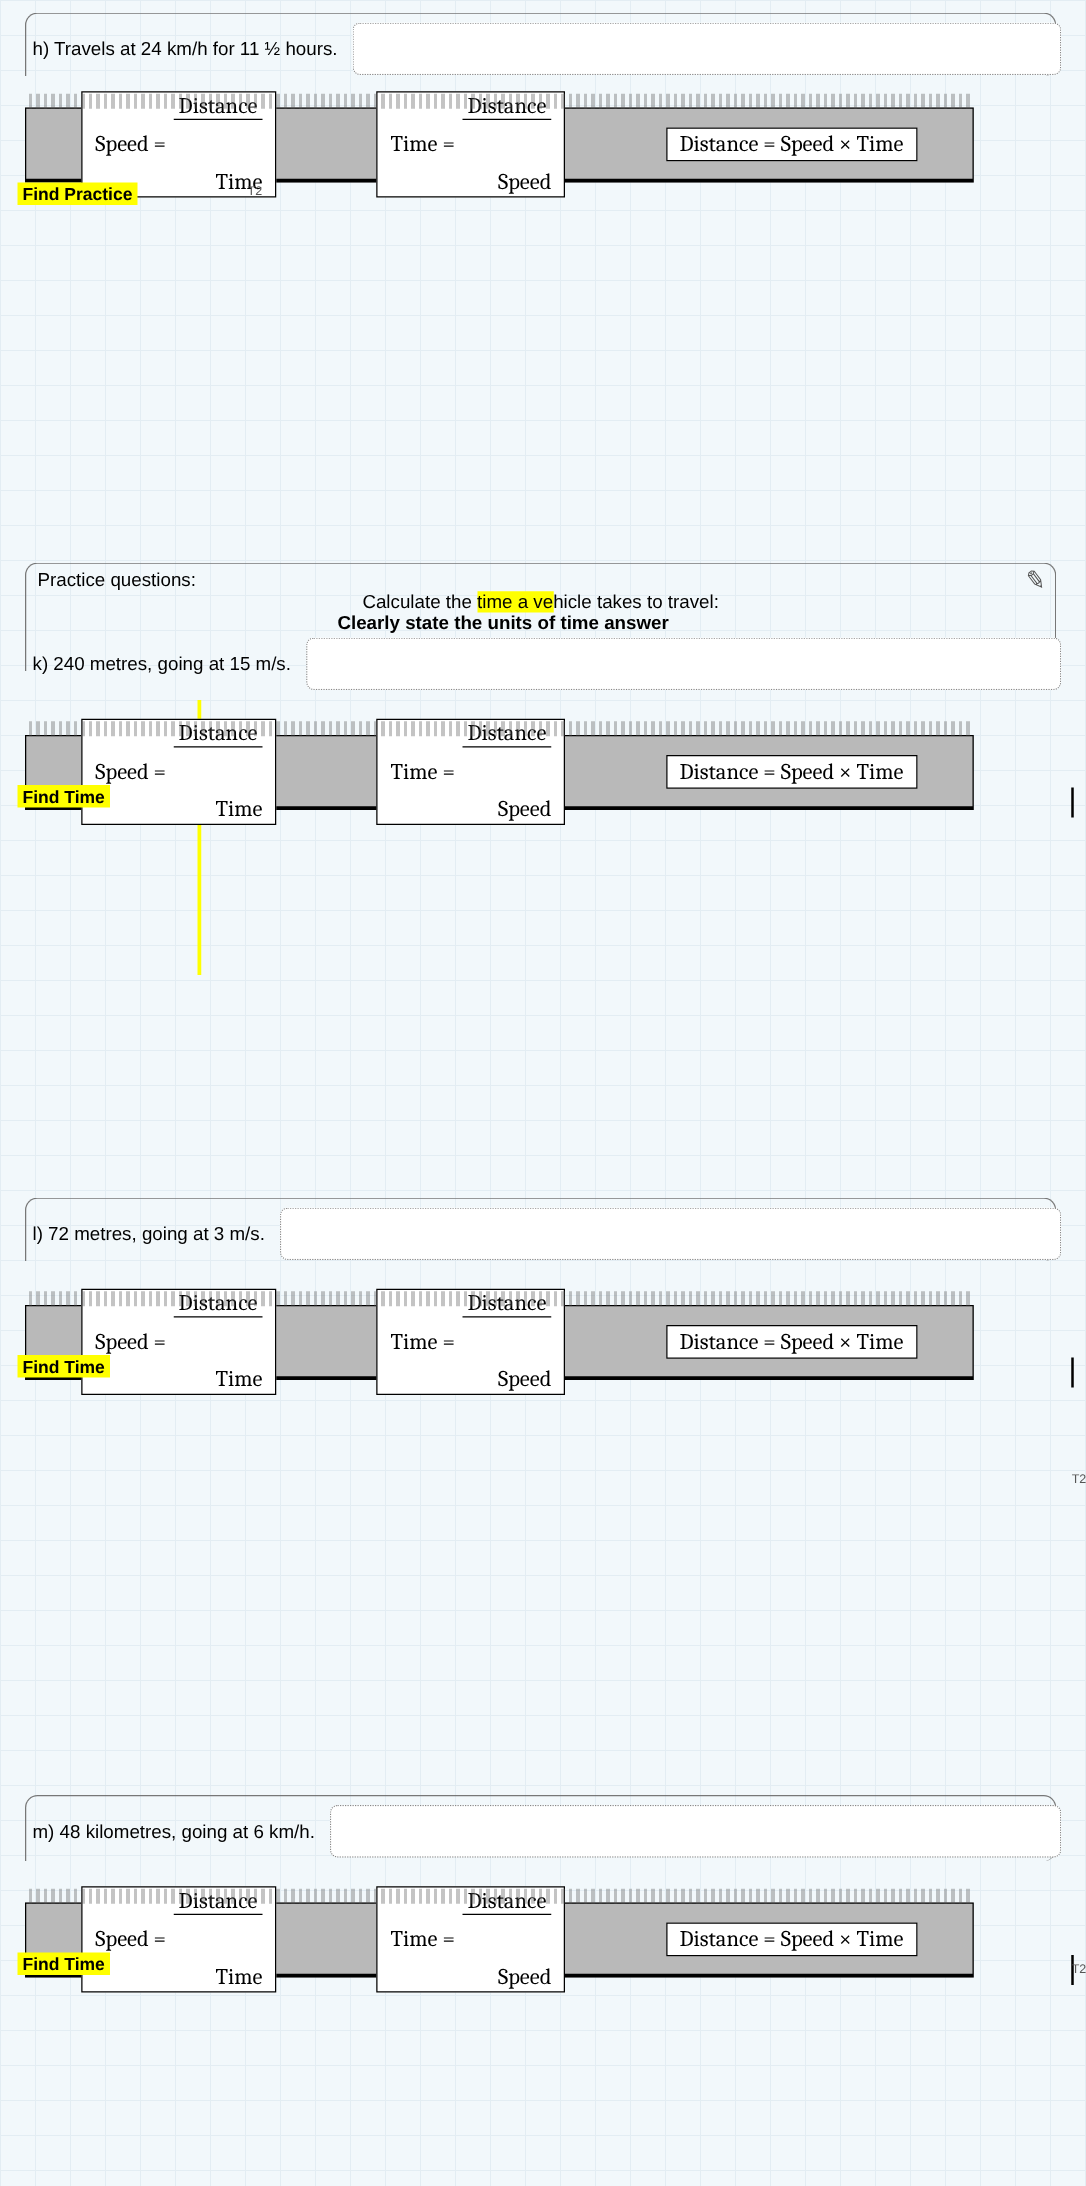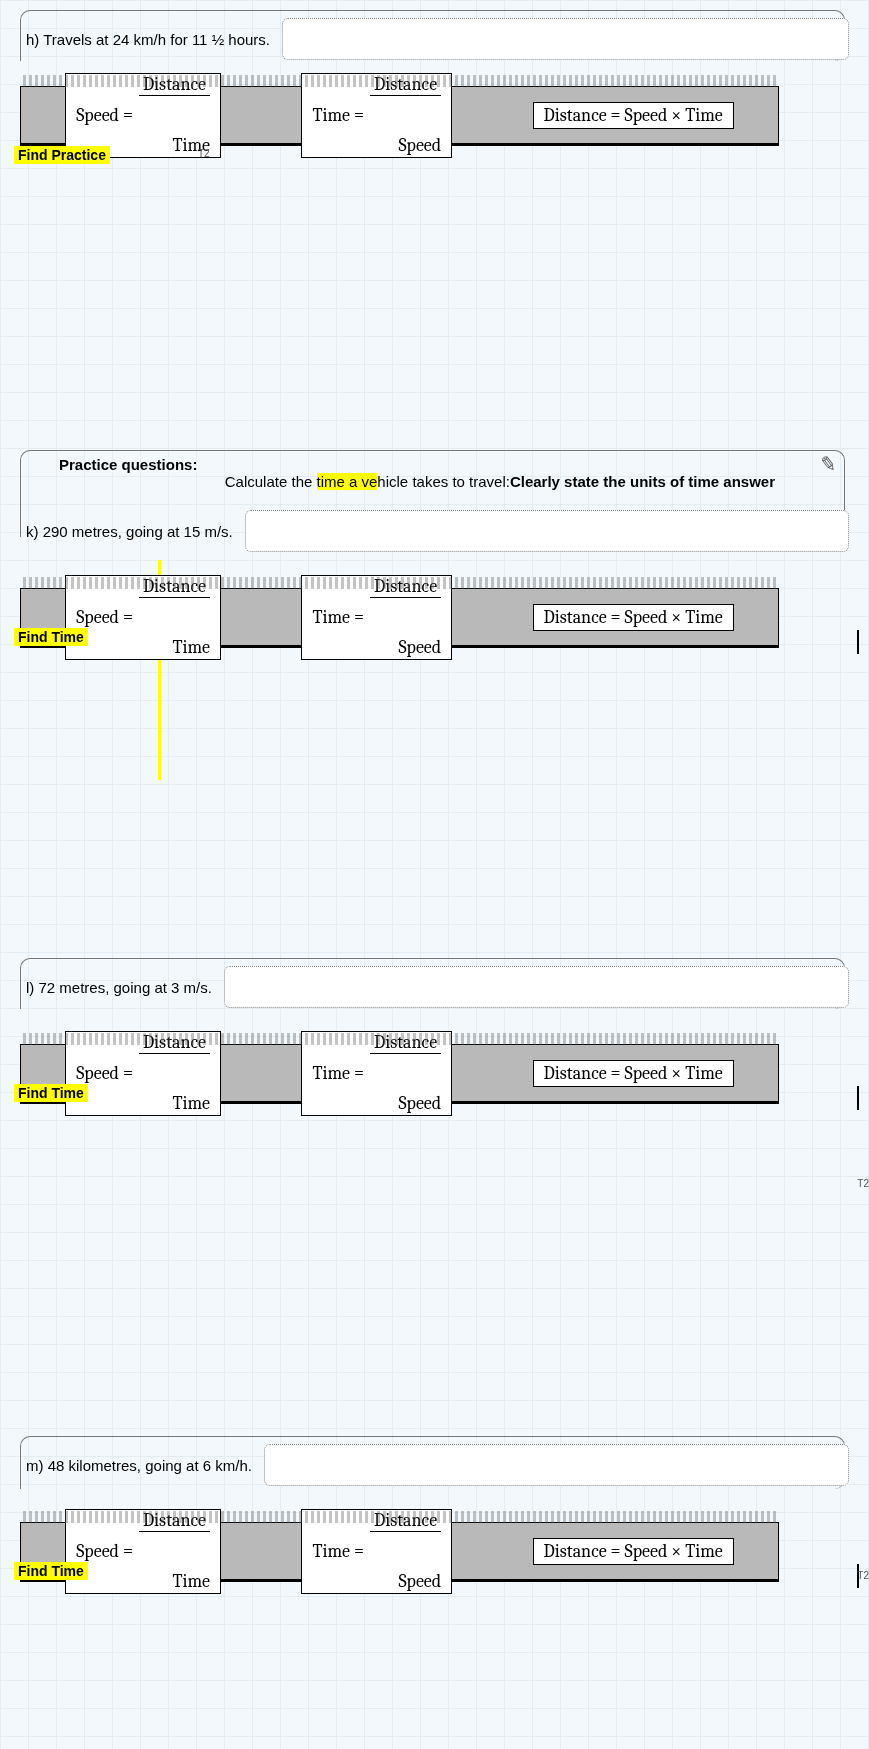--- a/index.html
+++ b/index.html
@@ -145,31 +145,31 @@
     <span>Distance  =  Speed  ×  Time</span>
   </div>
 </div>
 <div class="tag" style="top:146px;left:14px;">Find Practice</div>
 <span class="small" style="top:148px;left:198px;">T2</span>
 
 <div class="practice" style="top:450px;">
   <div class="qframe" style="top:0;left:0;right:0;height:86px;position:absolute;"></div>
   <span class="pencil">✎</span>
   <div style="position:relative;padding:6px 10px;">
-    <div style="font-weight:700;margin-left:29px;">Practice questions:</div>
-    <div style="display:flex;justify-content:flex-end;align-items:center;">
+    <div style="font-weight:400;">Practice questions:</div>
+    <div style="display:flex;justify-content:flex-end;align-items:center;flex-direction:column;">
       <span>
         <span>Calculate the </span><span class="hl">time a ve</span><span>hicle takes to travel:</span>
       </span>
       <span style="font-weight:700;padding-right:60px;">Clearly state the units of time answer</span>
     </div>
   </div>
 </div>
 <div class="qrow" style="top:510px;">
-  <span class="qtext">k) 290 metres, going at 15 m/s.</span>
+  <span class="qtext">k) 240 metres, going at 15 m/s.</span>
   <div class="ansbox"></div>
 </div>
 
 <div class="yline" style="top:560px;left:158px;height:220px;"></div>
 
 <div class="formula-bar" style="top:588px;">
   <div class="fbox">
     <span>Speed =</span>
     <span class="frac">
         <span class="num">Distance</span>

